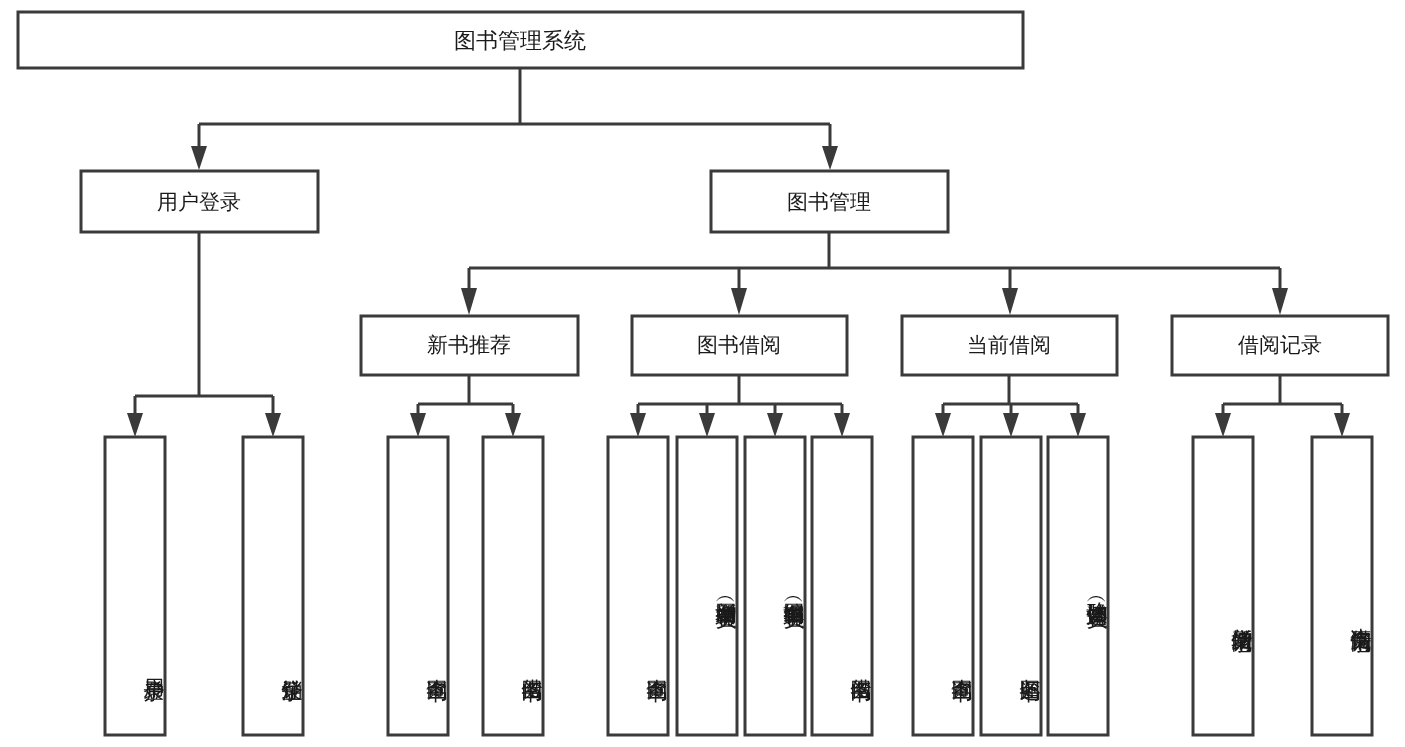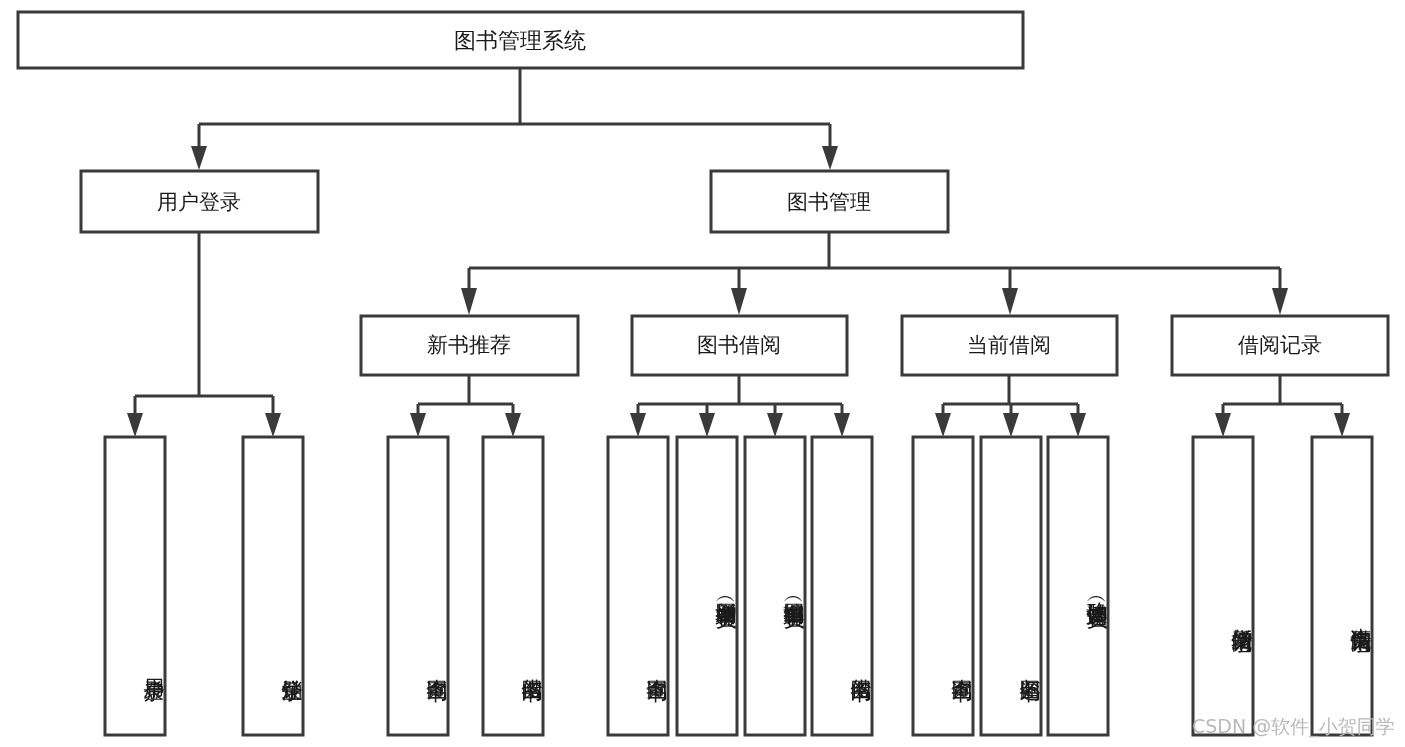--- a/index.html
+++ b/index.html
@@ -228,15 +228,14 @@
   <div class="vlabel" style="left:745px; top:447px; width:60px; height:280px; padding-top:2px;">编辑图书（管理员）</div>
   <div class="vlabel" style="left:812px; top:447px; width:60px; height:278px; padding-top:78px;">借阅图书</div>
 
   <div class="vlabel" style="left:913px; top:447px; width:60px; height:278px; padding-top:78px;">查询图书</div>
   <div class="vlabel" style="left:981px; top:447px; width:60px; height:278px; padding-top:78px;">归还图书</div>
   <div class="vlabel" style="left:1048px; top:447px; width:60px; height:280px; padding-top:2px;">确认归还（管理员）</div>
 
   <div class="vlabel" style="left:1193px; top:447px; width:60px; height:278px; padding-top:28px;">新增借阅记录</div>
   <div class="vlabel" style="left:1312px; top:447px; width:60px; height:278px; padding-top:28px;">查询借阅记录</div>
 
-  <div class="watermark" style="left:1192px; top:714px;">CSDN @软件_小贺同学</div>
 
 </div>
 
 </body></html>

